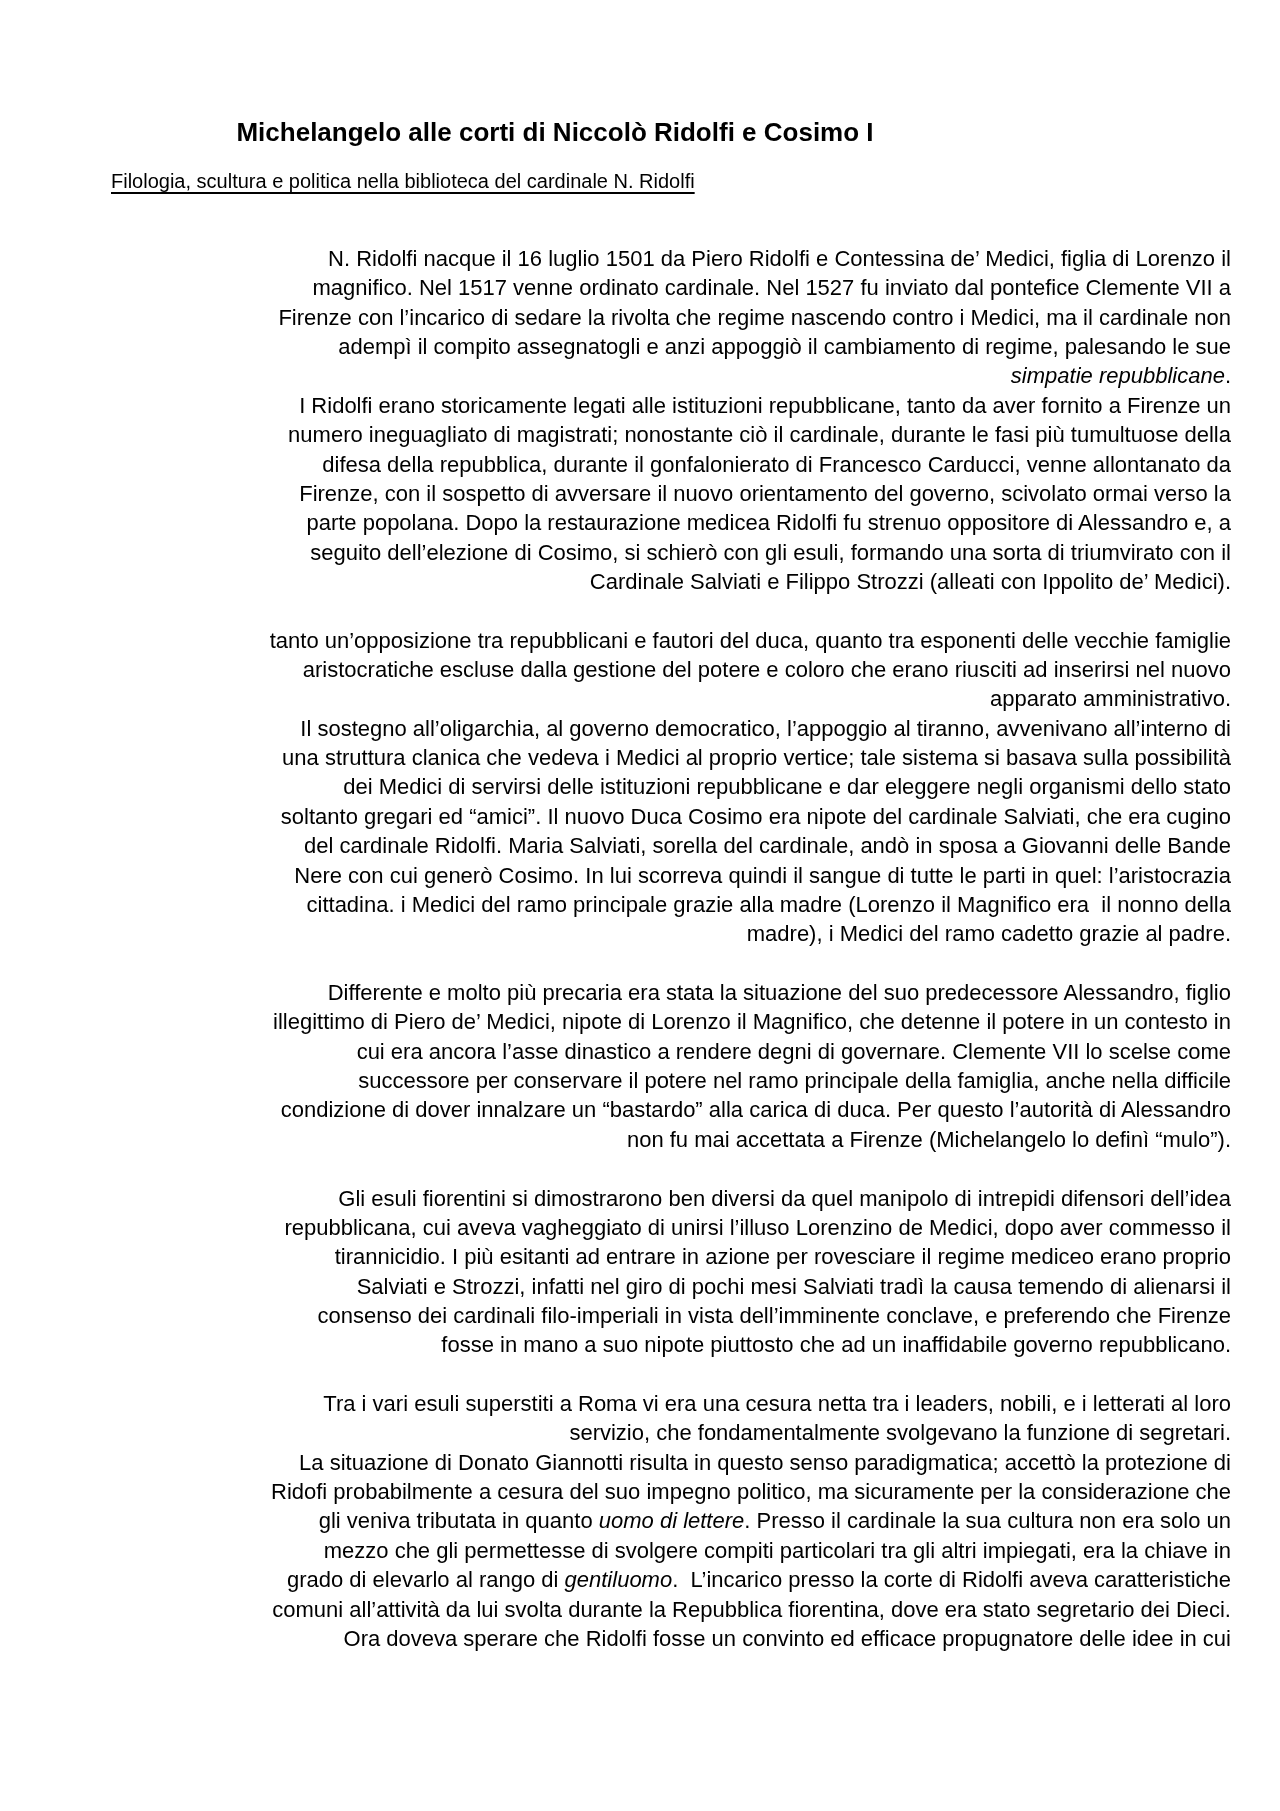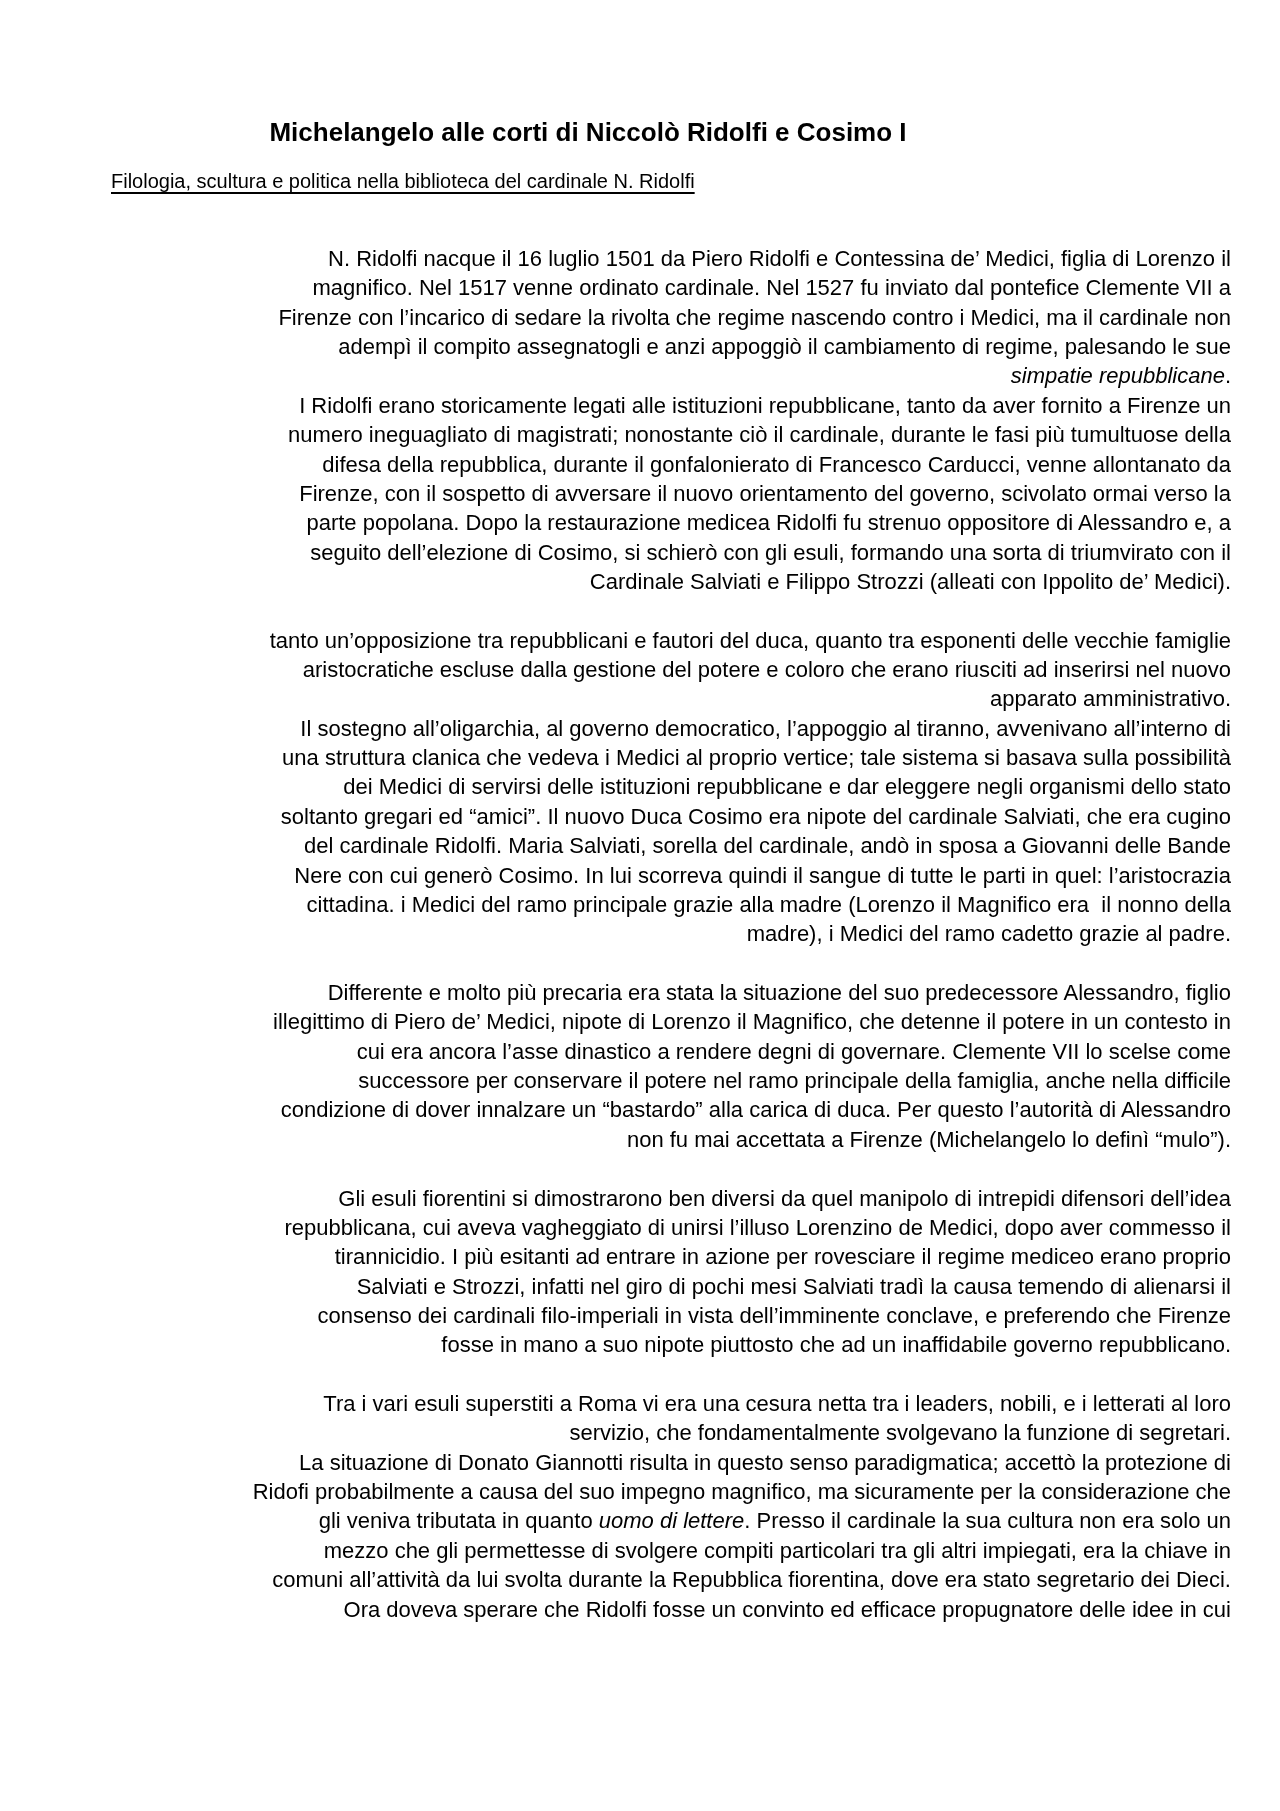--- a/index.html
+++ b/index.html
@@ -12,21 +12,21 @@
     width: 1280px;
     height: 1811px;
     background: #ffffff;
     color: #000000;
     font-family: "Liberation Sans", sans-serif;
     overflow: hidden;
   }
   .doc-title {
     position: absolute;
     top: 117px;
-    left: 588px;
+    left: 555px;
     transform: translateX(-50%);
     font-size: 26px;
     font-weight: bold;
     line-height: 30px;
     white-space: nowrap;
   }
   .doc-subtitle {
     position: absolute;
     top: 166px;
     left: 111px;
@@ -109,20 +109,21 @@
         <div class="line"><span>repubblicana, cui aveva vagheggiato di unirsi l’illuso Lorenzino de Medici, dopo aver commesso il</span></div>
         <div class="line"><span>tirannicidio. I più esitanti ad entrare in azione per rovesciare il regime mediceo erano proprio</span></div>
         <div class="line"><span>Salviati e Strozzi, infatti nel giro di pochi mesi Salviati tradì la causa temendo di alienarsi il</span></div>
         <div class="line"><span>consenso dei cardinali filo-imperiali in vista dell’imminente conclave, e preferendo che Firenze</span></div>
         <div class="line"><span>fosse in mano a suo nipote piuttosto che ad un inaffidabile governo repubblicano.</span></div>
       </div>
       <div class="paragraph">
         <div class="line"><span> Tra i vari esuli superstiti a Roma vi era una cesura netta tra i leaders, nobili, e i letterati al loro</span></div>
         <div class="line"><span>servizio, che fondamentalmente svolgevano la funzione di segretari.</span></div>
         <div class="line"><span>La situazione di Donato Giannotti risulta in questo senso paradigmatica; accettò la protezione di</span></div>
-        <div class="line"><span>Ridofi probabilmente a causa del suo impegno magnifico, ma sicuramente per la considerazione che</span></div>
+        <div class="line"><span>Ridofi probabilmente a cesura del suo impegno politico, ma sicuramente per la considerazione che</span></div>
         <div class="line"><span>gli veniva tributata in quanto </span><span class="italic">uomo di lettere</span><span>. Presso il cardinale la sua cultura non era solo un</span></div>
         <div class="line"><span>mezzo che gli permettesse di svolgere compiti particolari tra gli altri impiegati, era la chiave in</span></div>
+        <div class="line"><span>grado di elevarlo al rango di </span><span class="italic">gentiluomo</span><span>.  L’incarico presso la corte di Ridolfi aveva caratteristiche</span></div>
         <div class="line"><span>comuni all’attività da lui svolta durante la Repubblica fiorentina, dove era stato segretario dei Dieci.</span></div>
         <div class="line"><span>Ora doveva sperare che Ridolfi fosse un convinto ed efficace propugnatore delle idee in cui</span></div>
       </div>
     </div>
 </div>
 
 </body></html>

